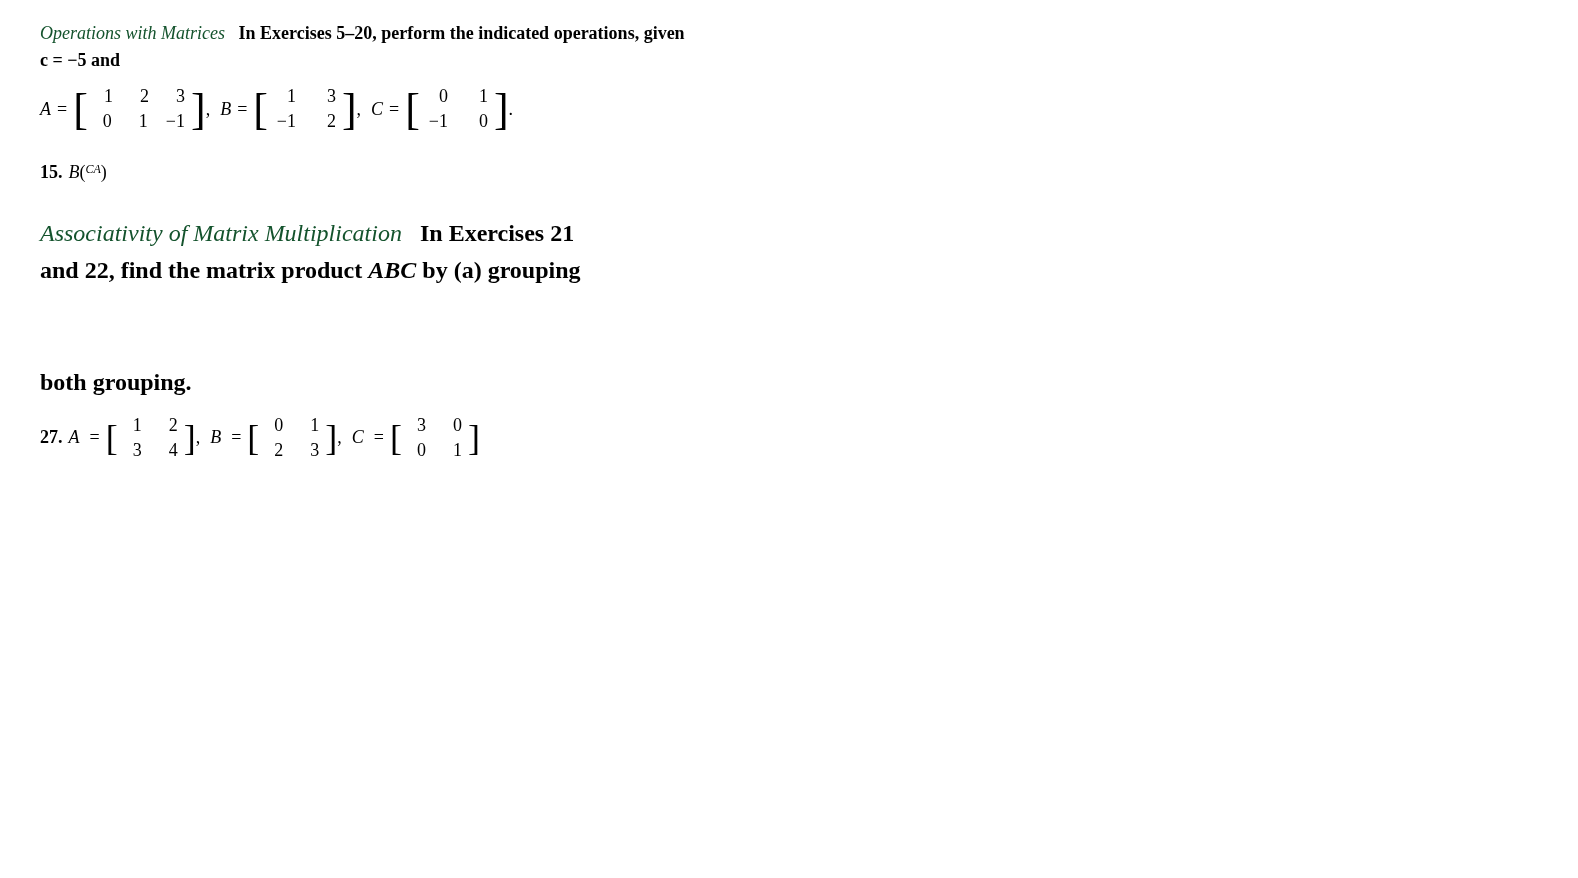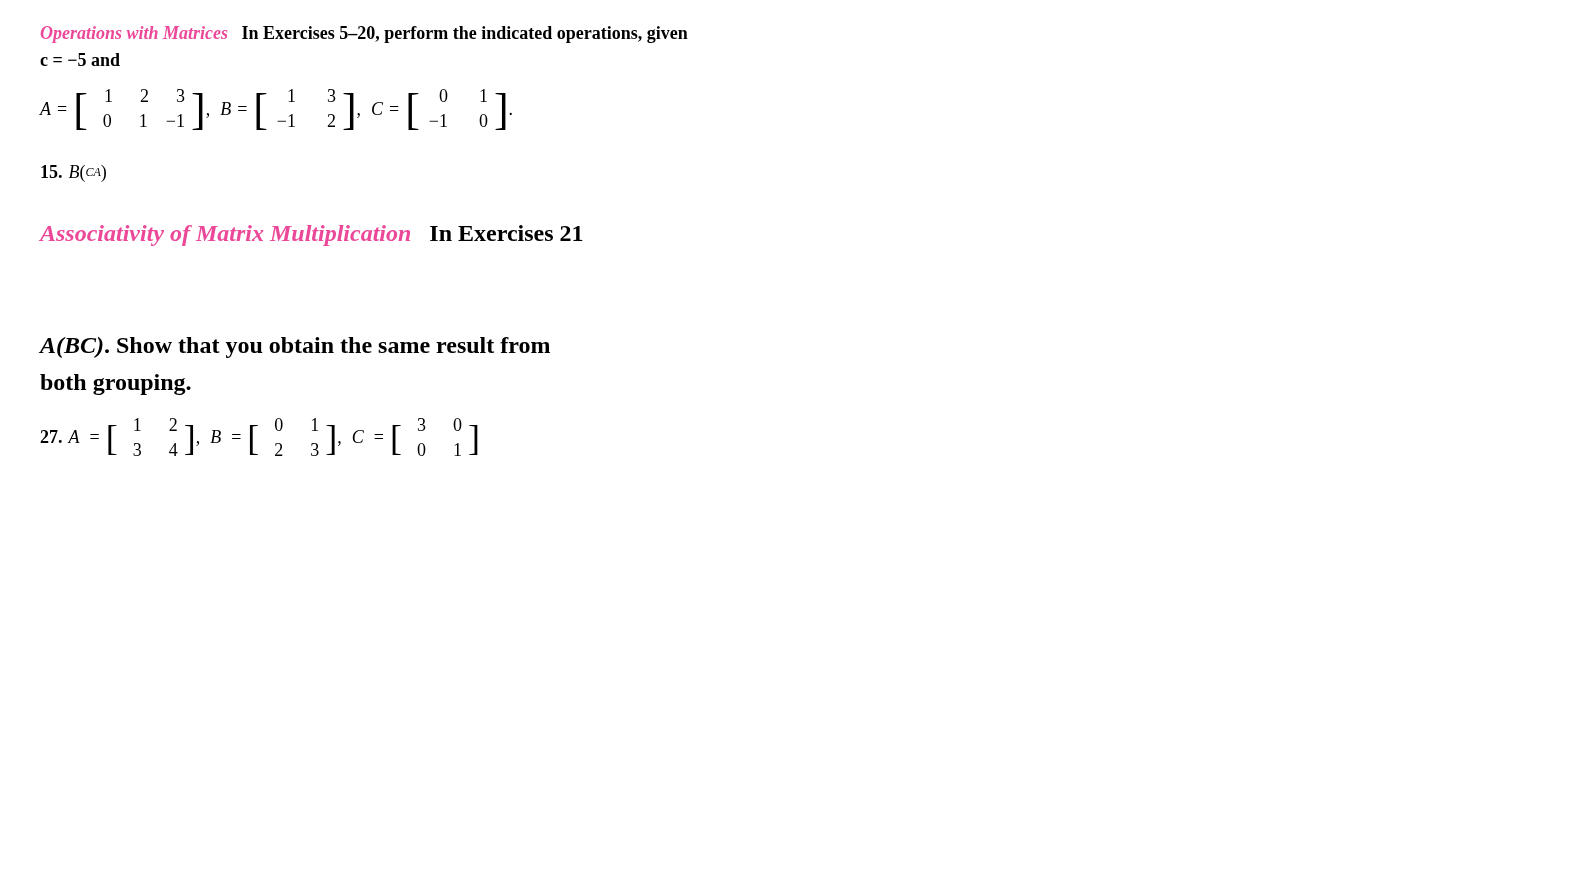--- a/index.html
+++ b/index.html
@@ -12,22 +12,22 @@
       background: #ffffff;
       font-family: "Times New Roman", Times, serif;
       font-size: 18px;
       color: #000000;
       width: 1578px;
       min-height: 878px;
       padding: 20px 40px;
     }
 
     .section-header {
-      color: #ec4899;
-      font-weight: bold;
+      color: #14532d;
+      font-weight: normal;
       font-style: italic;
     }
 
     .intro-text {
       font-size: 18px;
       font-weight: bold;
       line-height: 1.5;
       margin-bottom: 10px;
     }
 
@@ -40,21 +40,21 @@
     }
 
     .exercise-number {
       font-weight: bold;
       font-size: 18px;
       margin-right: 6px;
     }
 
     .exercise-line {
       display: flex;
-      align-items: center;
+      align-items: flex-start;
       margin: 20px 0 30px 0;
       font-size: 18px;
     }
 
     .bold-text {
       font-weight: bold;
     }
 
     .section-title-block {
       margin: 30px 0 8px 0;
@@ -181,23 +181,23 @@
   <span style="font-style:italic; font-size:18px;">B</span>
     <span style="font-size:18px;">(</span>
     <span style="font-style:italic; font-size:12px;">CA</span>
     <span style="font-size:18px;">)</span>
 </div>
 
 <div class="section-title-block">
   <span class="section-header">Associativity of Matrix Multiplication</span>
   <span>&nbsp;&nbsp;<span class="bold-text">In Exercises 21</span></span>
   <br>
-  <br>
-  <br>
-  <span class="bold-text"><span style="font-style:italic;">A(BC)</span>. Show that you obtain the same result from</span>
+  <span class="bold-text">and 22, find the matrix product <span style="font-style:italic;">ABC</span> by (a) grouping</span>
+  <br>
+  <br>
   <br>
   <span class="bold-text">both grouping.</span>
 </div>
 
 <div class="matrix-line" style="margin-top: 12px;">
 
   <span class="exercise-number bold-text">27.</span>
   <span style="font-style:italic; font-size:18px; margin-right:4px;">A</span>
   <span style="margin: 0 6px;">=</span>
 

